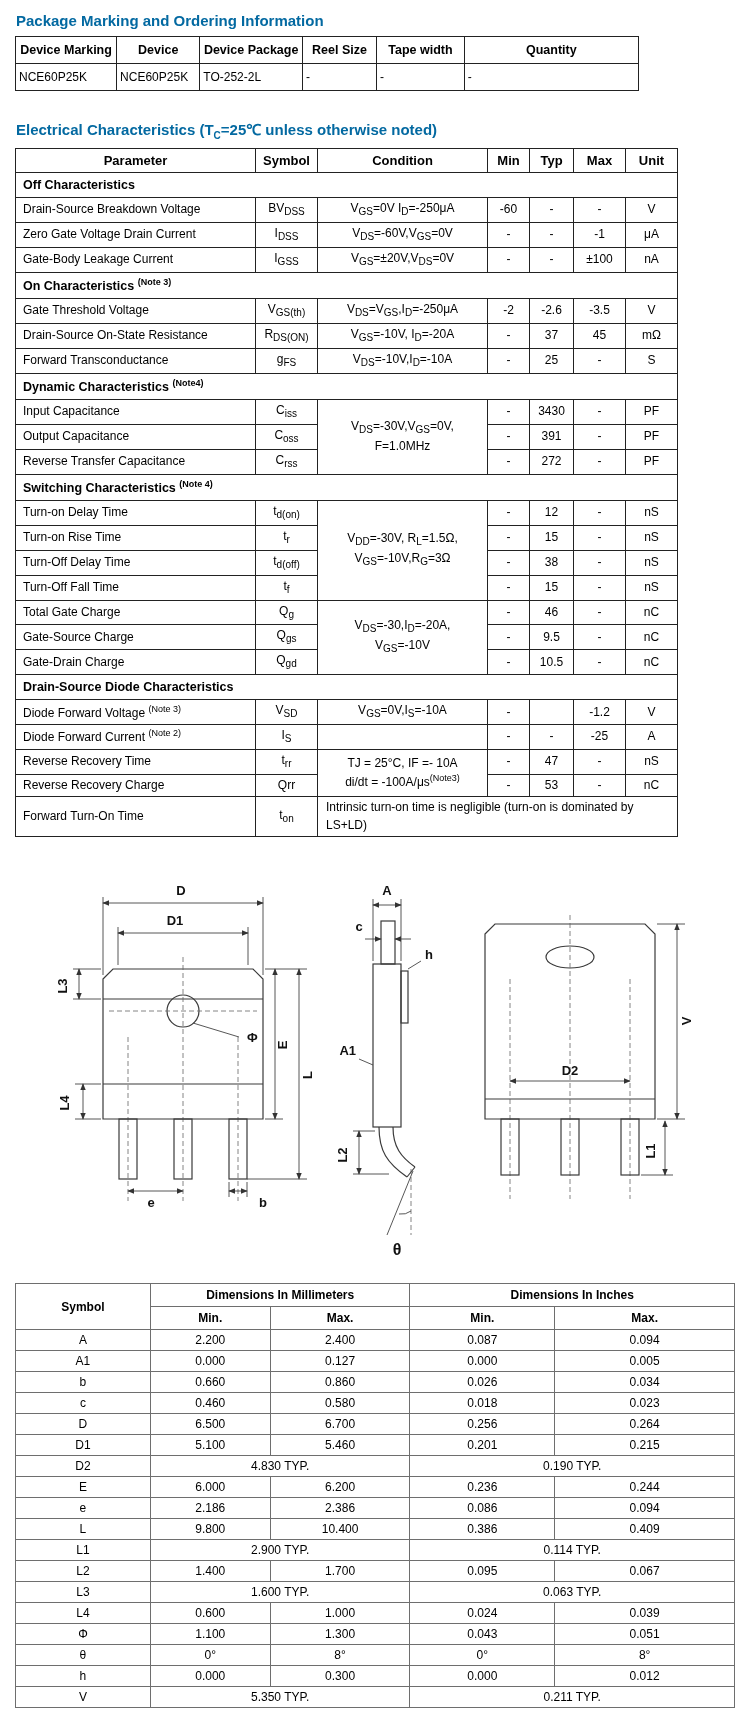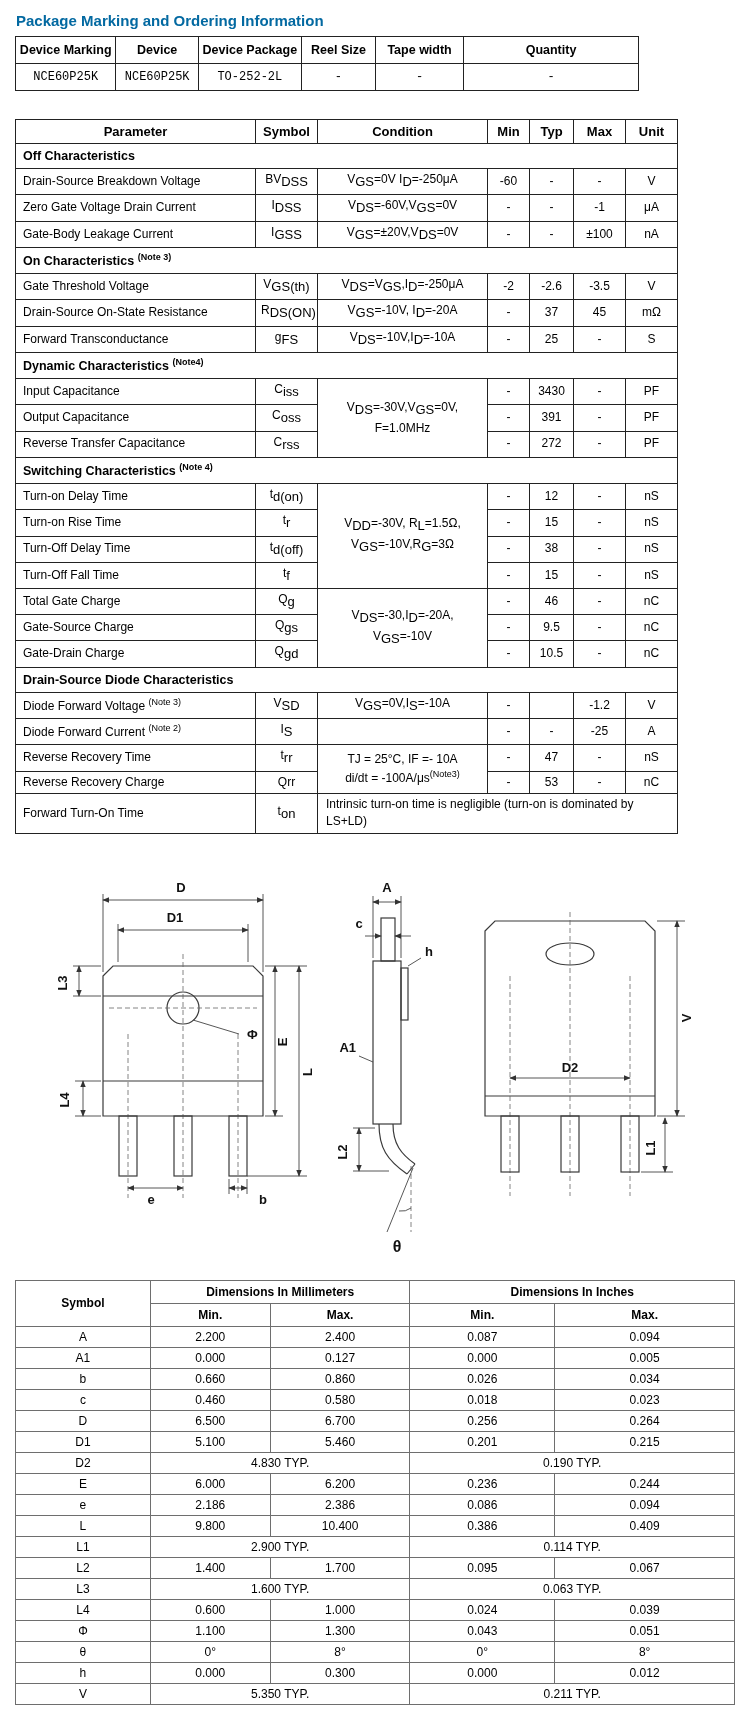--- a/index.html
+++ b/index.html
@@ -3,26 +3,26 @@
 <meta charset="utf-8">
 <style>
   html,body{margin:0;padding:0;}
   body{width:750px;min-height:1726px;background:#ffffff;color:#000;
        font-family:"Liberation Sans",sans-serif;}
   .page{padding:12px 15px 0 15px;}
   .h{font-weight:bold;font-size:15px;margin:0 0 7px 1px;color:#0369a1;}
   .h sub{font-size:10px;}
   table{border-collapse:collapse;}
   th,td{border:1px solid #222;}
-  sub{font-size:13px;}
+  sub{font-size:10px;}
   sup{font-size:9px;}
 
   .ord{width:624px;margin-bottom:28px;}
   .ord th{font-size:12.5px;font-weight:bold;padding:6px 3px;text-align:center;}
-  .ord td{font-size:12px;padding:6px 3px;text-align:center;font-family:Liberation Mono, monospace;}
+  .ord td{font-size:12px;padding:6px 3px;}
 
   .elec{width:662px;table-layout:fixed;margin-bottom:32px;}
   .elec th{font-size:13px;padding:4px 3px;text-align:center;}
   .elec td{font-size:12px;padding:2px 5px;text-align:center;vertical-align:middle;line-height:1.45;}
   .elec td.param{text-align:left;padding-left:7px;margin-left:16px;}
   .elec td.sec{text-align:left;font-weight:bold;font-size:12.5px;padding:3px 7px;}
   .elec td.note-cell{text-align:left;padding-left:8px;}
 
   .drawing{width:720px;margin:20px 0 4px 0;}
   svg{display:block;}
@@ -65,20 +65,21 @@
       <td>NCE60P25K</td>
       <td>NCE60P25K</td>
       <td>TO-252-2L</td>
       <td>-</td>
       <td>-</td>
       <td>-</td>
     </tr>
   </tbody>
     </table>
 
+  <div class="h">Electrical Characteristics (T<sub>C</sub>=25℃ unless otherwise noted)</div>
 
   <table class="elec">
     <colgroup>
         <col style="width:240px">
         <col style="width:62px">
         <col style="width:170px">
         <col style="width:42px">
         <col style="width:44px">
         <col style="width:52px">
         <col style="width:52px">

